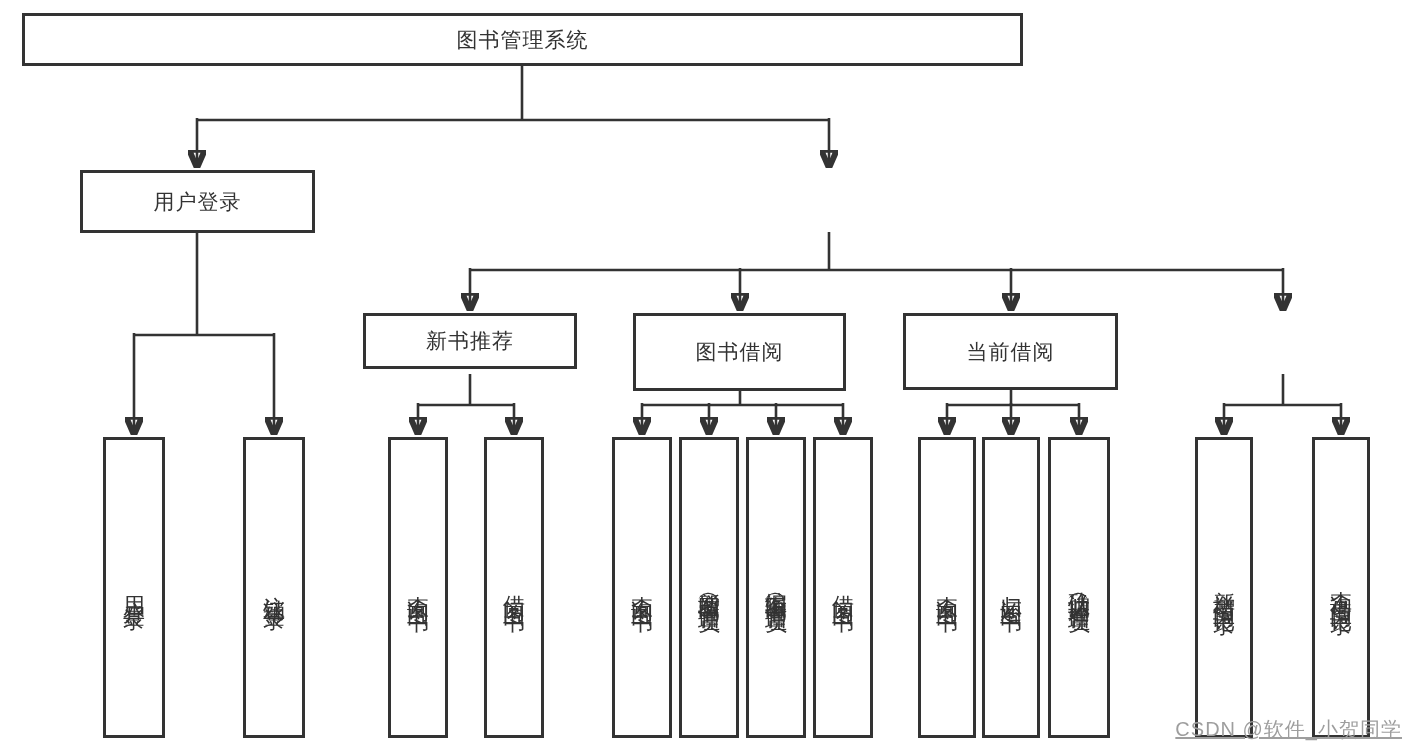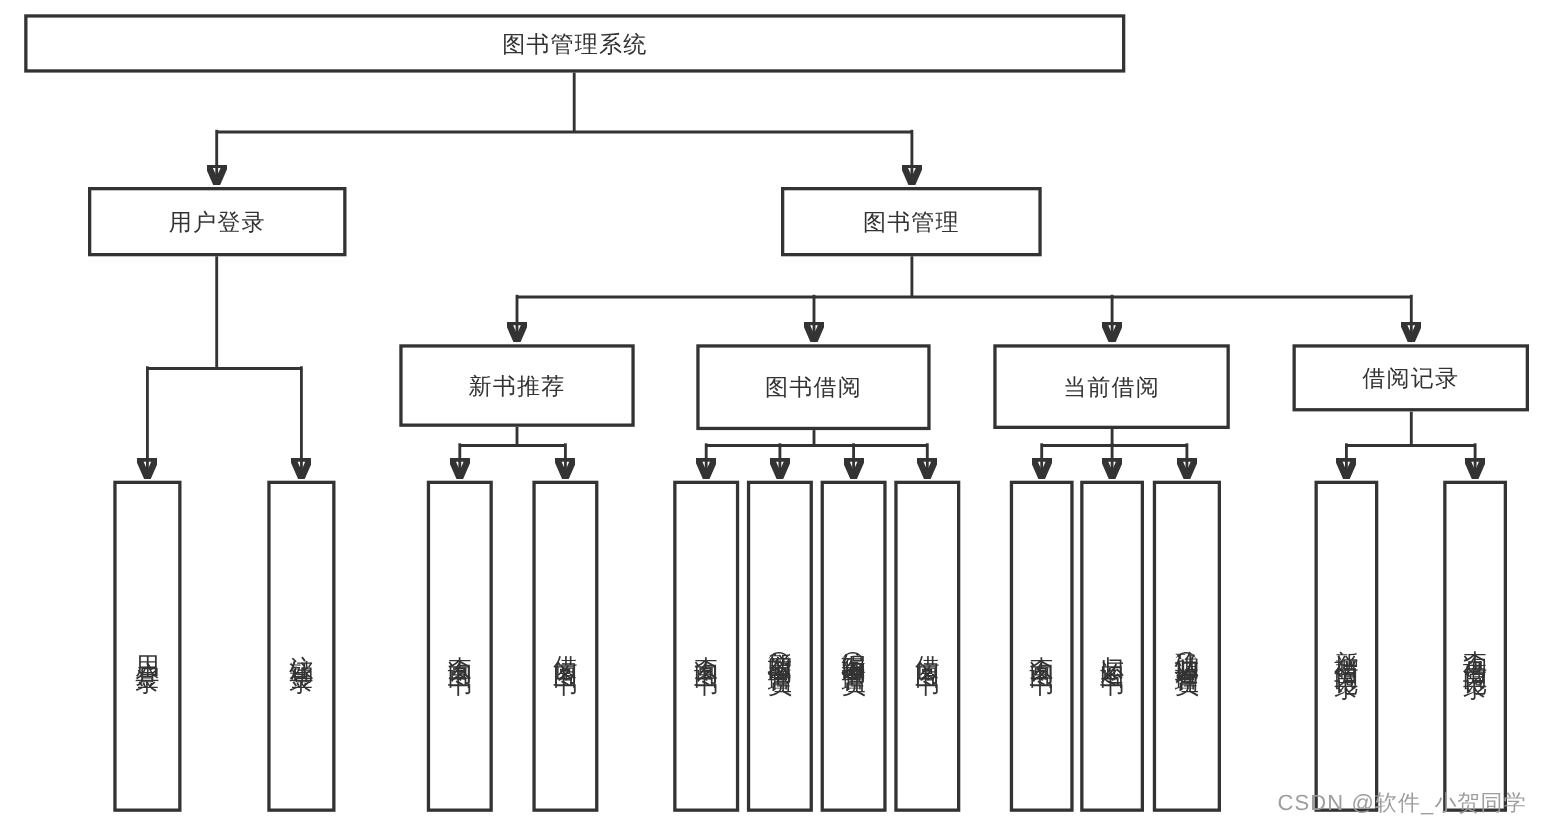--- a/index.html
+++ b/index.html
@@ -46,27 +46,28 @@
     writing-mode: vertical-rl;
     letter-spacing: 5px;
     line-height: 1;
     max-height: 292px;
   }
   .leaf .vtext.long {
     letter-spacing: 3px;
   }
   #watermark {
     position: absolute;
-    right: 17px;
+    right: 3px;
     bottom: 4px;
     font-size: 20px;
     letter-spacing: 1px;
     color: var(--watermark-color, #9b9b9b);
     z-index: 10;
     white-space: nowrap;
+    text-decoration: underline;
   }
 </style>
 </head>
 <body>
 
 <div id="canvas">
 
   <svg id="wires" viewBox="0 0 1405 747" xmlns="http://www.w3.org/2000/svg">
     <defs>
       <marker id="ah" viewBox="0 0 8 8" refX="8" refY="4" markerWidth="7" markerHeight="7" orient="auto">
@@ -129,35 +130,29 @@
     </g>
   </svg>
 
   <div class="node" style="left:22px;top:13px;width:1001px;height:53px">
     <span>图书管理系统</span>
   </div>
 
   <div class="node" style="left:80px;top:170px;width:235px;height:63px">
     <span>用户登录</span>
   </div>
-  <div class="node" style="left:710px;top:170px;width:237px;height:63px">
-    <span>图书管理</span>
-  </div>
 
-  <div class="node" style="left:363px;top:313px;width:214px;height:75px">
+  <div class="node" style="left:363px;top:313px;width:214px;height:56px">
     <span>新书推荐</span>
   </div>
   <div class="node" style="left:633px;top:313px;width:213px;height:78px">
     <span>图书借阅</span>
   </div>
   <div class="node" style="left:903px;top:313px;width:215px;height:77px">
     <span>当前借阅</span>
-  </div>
-  <div class="node" style="left:1175px;top:313px;width:215px;height:61px">
-    <span>借阅记录</span>
   </div>
 
   <div class="node leaf" style="left:103px;top:437px;width:62px;height:301px">
     <span class="vtext">用户登录</span>
   </div>
   <div class="node leaf" style="left:243px;top:437px;width:62px;height:301px">
     <span class="vtext">注销登录</span>
   </div>
 
   <div class="node leaf" style="left:388px;top:437px;width:60px;height:301px">

